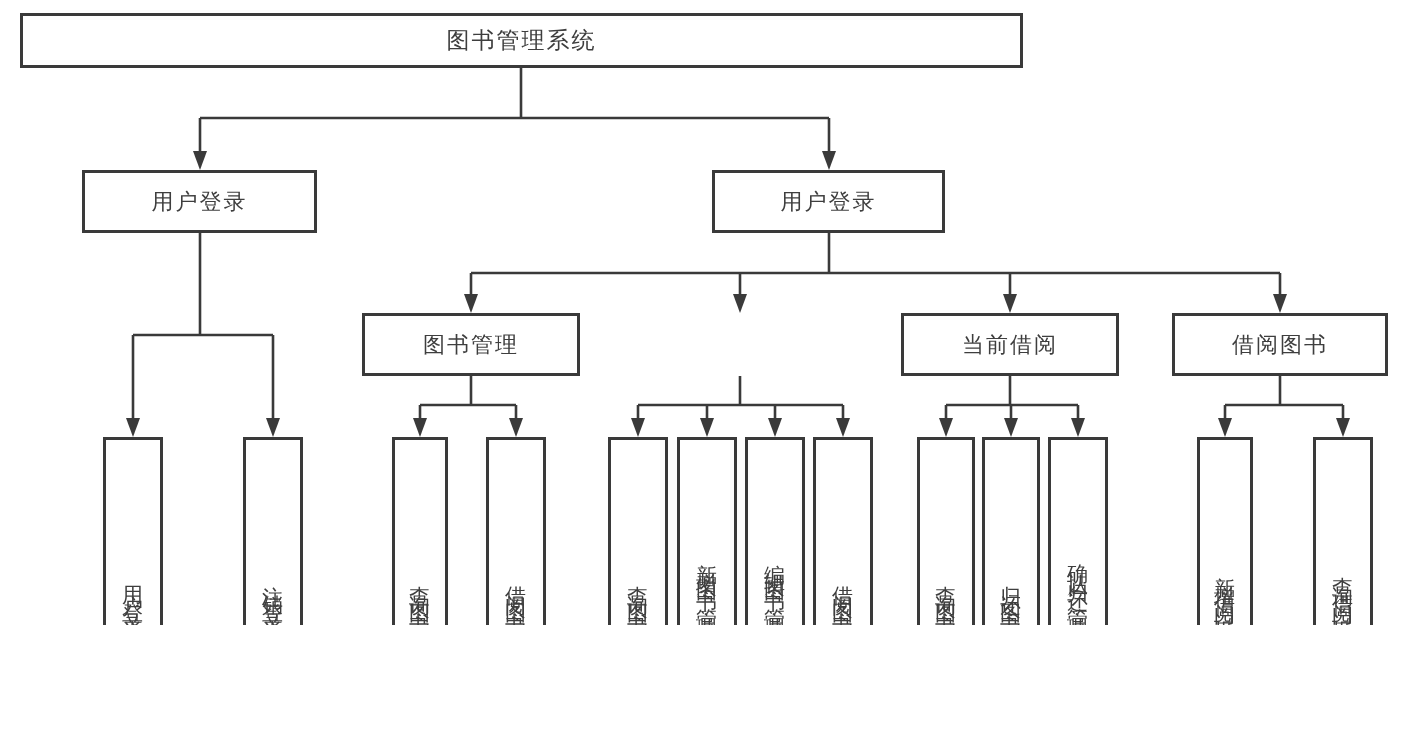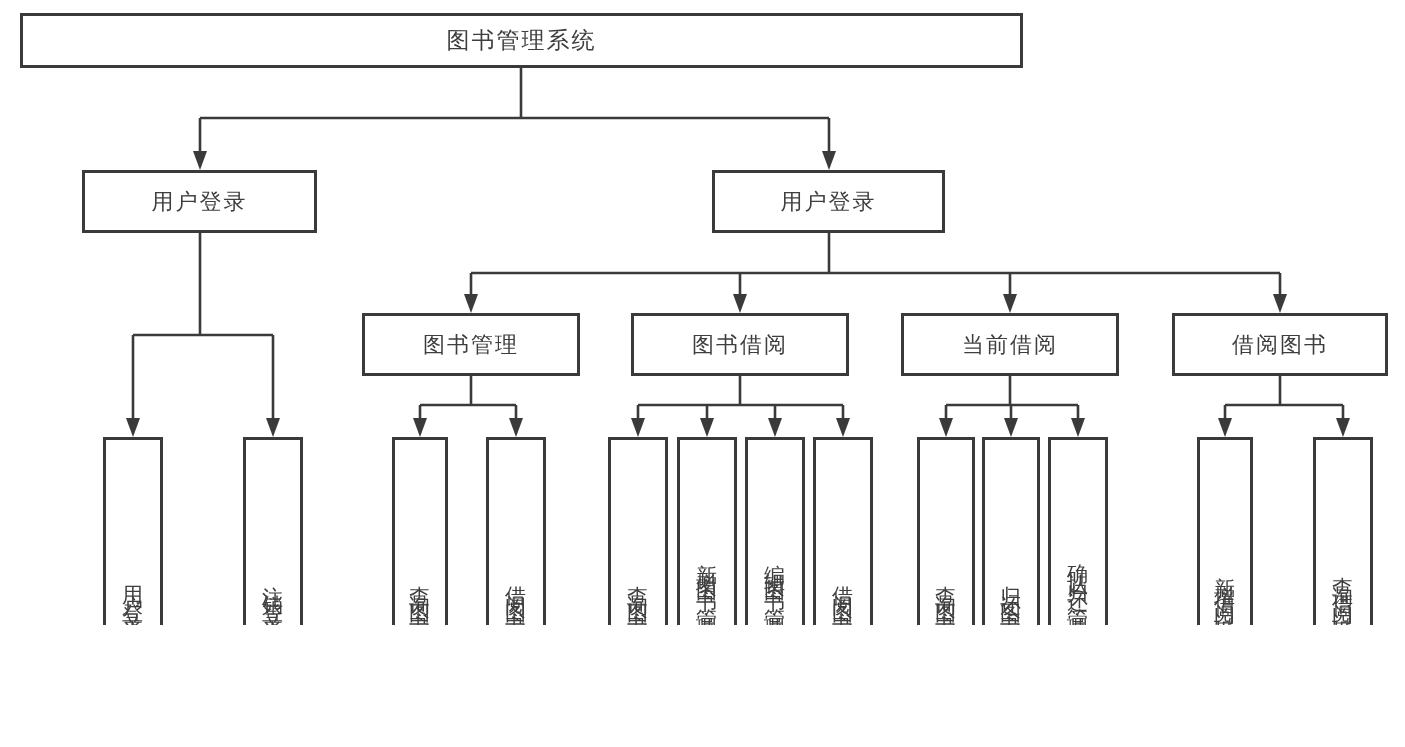--- a/index.html
+++ b/index.html
@@ -114,21 +114,20 @@
       <polygon points="1336,418 1350,418 1343,437"></polygon>
     </g>
   </svg>
 
   <div class="node root" style="left:20px;top:13px;width:1003px;height:55px;">图书管理系统</div>
 
   <div class="node" style="left:82px;top:170px;width:235px;height:63px;">用户登录</div>
   <div class="node" style="left:712px;top:170px;width:233px;height:63px;">用户登录</div>
 
   <div class="node" style="left:362px;top:313px;width:218px;height:63px;">图书管理</div>
-  <div class="node" style="left:631px;top:313px;width:218px;height:63px;">图书借阅</div>
   <div class="node" style="left:901px;top:313px;width:218px;height:63px;">当前借阅</div>
   <div class="node" style="left:1172px;top:313px;width:216px;height:63px;">借阅图书</div>
 
   <div class="node leaf" style="left:103px;top:437px;width:60px;height:300px;">用户登录</div>
   <div class="node leaf" style="left:243px;top:437px;width:60px;height:300px;">注销登录</div>
 
   <div class="node leaf" style="left:392px;top:437px;width:56px;height:300px;">查询图书</div>
   <div class="node leaf" style="left:486px;top:437px;width:60px;height:300px;">借阅图书</div>
 
   <div class="node leaf" style="left:608px;top:437px;width:60px;height:300px;">查询图书</div>

